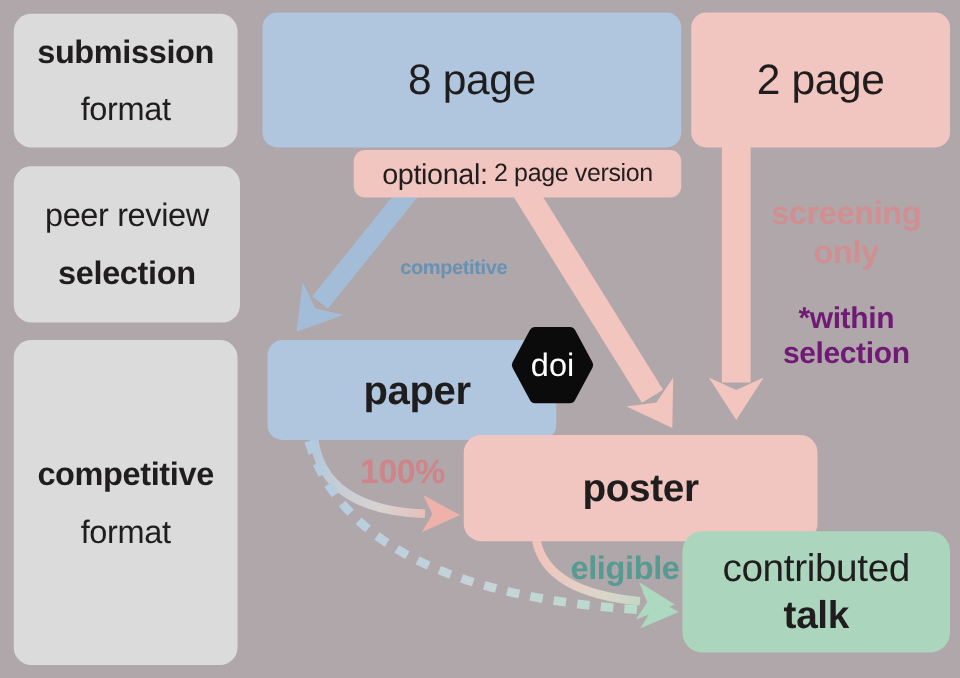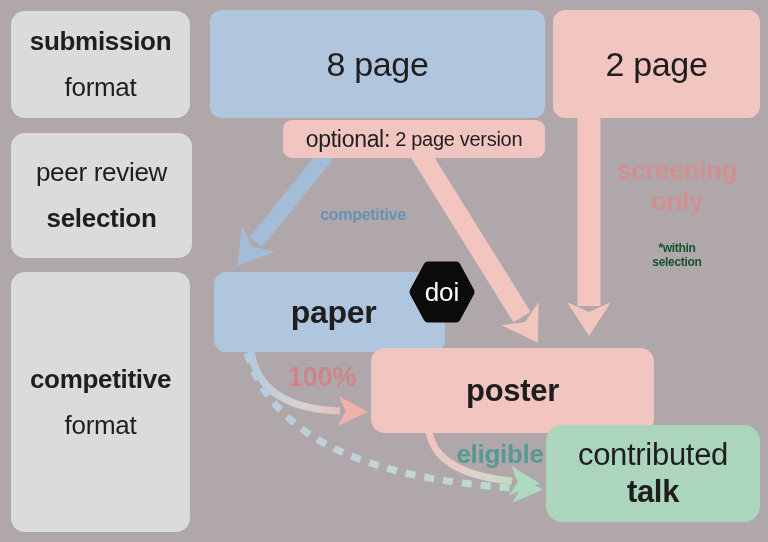--- a/index.html
+++ b/index.html
@@ -31,21 +31,21 @@
   #box-2page{left:553px;top:10px;width:207px;height:108px;font-size:34px;}
   #box-optional{left:283px;top:120px;width:262px;height:38px;border-radius:9px;font-size:23px;z-index:2;}
   #box-optional .opt2{font-size:20px;}
   #box-ccnp{left:214px;top:272px;width:231px;height:80px;font-size:32px;}
   #box-poster{left:371px;top:348px;width:283px;height:85px;border-radius:14px;font-size:31px;font-weight:bold;z-index:2;}
   #box-talk{left:546px;top:425px;width:214px;height:97px;font-size:31px;z-index:3;align-items:center;}
 
   .lbl{position:absolute;text-align:center;z-index:3;font-weight:bold;letter-spacing:-0.3px;}
   #lbl-competitive{left:288px;top:206px;width:150px;font-size:16px;color:#6792b3;}
   #lbl-screening{left:587px;top:155px;width:180px;font-size:26px;color:#d18f92;line-height:1.28;}
-  #lbl-within{left:587px;top:241px;width:180px;font-size:12px;color:#14532d;line-height:1.3;}
+  #lbl-within{left:587px;top:241px;width:180px;font-size:24px;color:#701a75;line-height:1.3;}
   #lbl-100{left:282px;top:362px;width:80px;font-size:27px;color:#cd8589;}
   #lbl-eligible{left:448px;top:439px;width:104px;font-size:26px;color:#569a92;}
 
   #doi-badge{position:absolute;left:408px;top:259px;z-index:4;}
 </style>
 </head>
 <body>
 
 <div class="stage">
 

